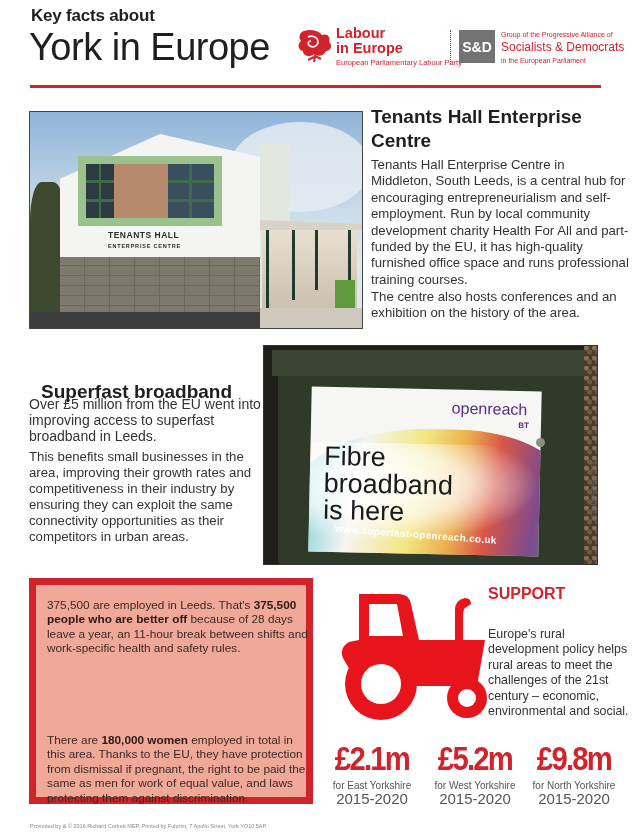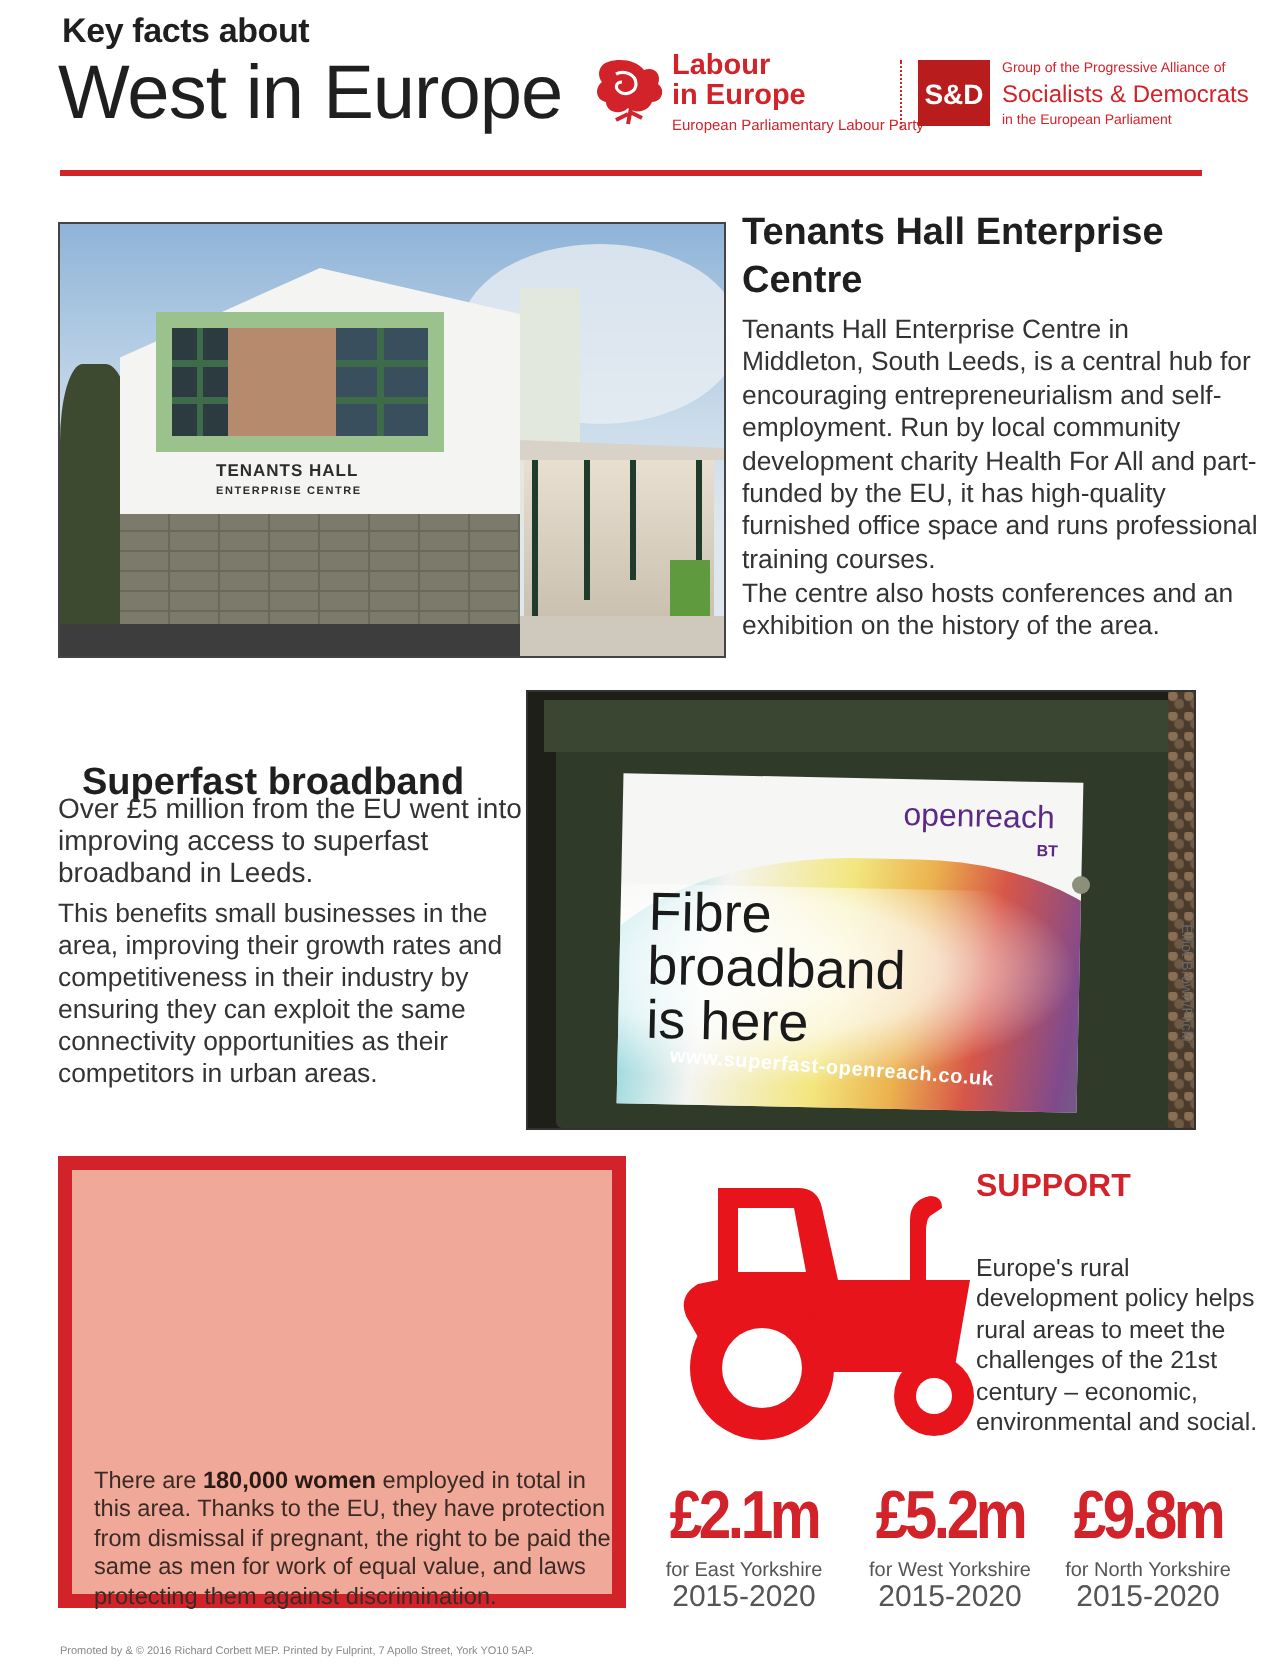--- a/index.html
+++ b/index.html
@@ -9,21 +9,21 @@
 
     
     .kicker { left:31px; top:6px; font-size:17px; font-weight:bold; color:#1f1f1f; letter-spacing:-0.2px; }
     .title { left:29px; top:26px; font-size:38px; color:#1f1f1f; letter-spacing:-0.5px; font-weight:normal; }
     .rule { left:30px; top:85px; width:571px; height:3px; background:#d2232a; }
 
     .labour-logo { left:296px; top:29px; width:40px; height:34px; }
     .labour-name { left:336px; top:26px; color:#d2232a; font-weight:bold; font-size:14.5px; line-height:15px; }
     .labour-sub { left:336px; top:58px; color:#d2232a; font-size:7.5px; white-space:nowrap; }
     .logo-divider { left:450px; top:30px; width:0; height:34px; border-left:1px dotted #d2232a; }
-    .sd-box { left:459px; top:30px; width:36px; height:33px; background:#b91c1c; color:#fff;
+    .sd-box { left:459px; top:30px; width:36px; height:33px; background:#737373; color:#fff;
               font-weight:bold; font-size:14px; display:flex; align-items:center; justify-content:center;text-align:right; }
     .sd-line1 { left:501px; top:31px; color:#d2232a; font-size:7px; white-space:nowrap; }
     .sd-line2 { left:501px; top:40px; color:#d2232a; font-size:12px; white-space:nowrap; }
     .sd-line3 { left:501px; top:57px; color:#d2232a; font-size:7px; white-space:nowrap; }
 
     
     .photo-building { left:29px; top:111px; width:332px; height:216px; border:1px solid #444;
                       overflow:hidden; background:linear-gradient(180deg,#8fb4d8 0%,#c9dbea 45%,#dfe7ee 70%); }
     .photo-building .sky-cloud { position:absolute; left:200px; top:10px; width:140px; height:90px; background:#e8eef3; border-radius:50%; opacity:.8; }
     .photo-building .tree { position:absolute; left:0; top:70px; width:38px; height:130px; background:#3d4a2f; border-radius:30% 40% 0 0; }
@@ -99,21 +99,21 @@
     .stat1 { left:322px; top:740px; }
     .stat2 { left:425px; top:740px; }
     .stat3 { left:524px; top:740px; }
 
     .footer { left:30px; top:823px; font-size:5.5px; color:#888; white-space:nowrap; }
   </style>
 </head>
 <body>
 
 <div class="abs kicker">Key facts about</div>
-<h1 class="abs title" style="margin:0">West in Europe</h1>
+<h1 class="abs title" style="margin:0">York in Europe</h1>
 <div class="abs rule"></div>
 
 <svg class="abs labour-logo" viewBox="0 0 40 34">
   <rect x="0" y="0" width="40" height="34" fill="#ffffff"></rect>
   <path d="M8 2 C14 0 22 1 26 6 C31 4 35 8 33 13 C37 16 35 22 30 22 C28 27 22 28 18 25 C14 29 7 27 7 22 C2 21 1 15 5 12 C2 8 4 3 8 2 Z" fill="#d2232a"></path>
   <path d="M12 8 C16 6 22 8 22 13 C22 17 17 19 14 17 C11 15 12 12 15 12" fill="none" stroke="#fff" stroke-width="1.6"></path>
   <path d="M20 22 L18 33 M18 28 L12 31 M19 27 L25 30" stroke="#d2232a" stroke-width="2" fill="none"></path>
 </svg>
 <div class="abs labour-name">
   <div>Labour</div>
@@ -171,20 +171,21 @@
       <div>broadband</div>
       <div>is here</div>
     </div>
     <div class="url">www.superfast-openreach.co.uk</div>
   </div>
   <div class="lock"></div>
 </div>
 <div class="abs credit">Elliot Brown/Flickr</div>
 
 <div class="abs emp-box">
+  <p class="emp-p emp-p1"><span>375,500 are employed in Leeds. That's </span><b>375,500 people who are better off</b><span> because of 28 days leave a year, an 11-hour break between shifts and work-specific health and safety rules.</span></p>
   <p class="emp-p emp-p3"><span>There are </span><b>180,000 women</b><span> employed in total in this area. Thanks to the EU, they have protection from dismissal if pregnant, the right to be paid the same as men for work of equal value, and laws protecting them against discrimination.</span></p>
 </div>
 
 <svg class="abs tractor" viewBox="0 0 160 140">
   <path d="M22 8 L62 8 Q72 8 74 18 L82 54 L118 54 L118 24 Q118 14 128 12 Q134 12 134 18 L128 22 Q126 24 126 30 L126 54 L148 54 L140 100 L34 100 Q20 98 14 86 L6 72 Q2 62 12 56 L22 54 Z" fill="#e8141b"></path>
   <path d="M32 18 L60 18 L66 50 L32 50 Z" fill="#ffffff"></path>
   <circle cx="44" cy="98" r="36" fill="#e8141b"></circle>
   <circle cx="44" cy="98" r="20" fill="#ffffff"></circle>
   <circle cx="130" cy="112" r="20" fill="#e8141b"></circle>
   <circle cx="130" cy="112" r="9" fill="#ffffff"></circle>

